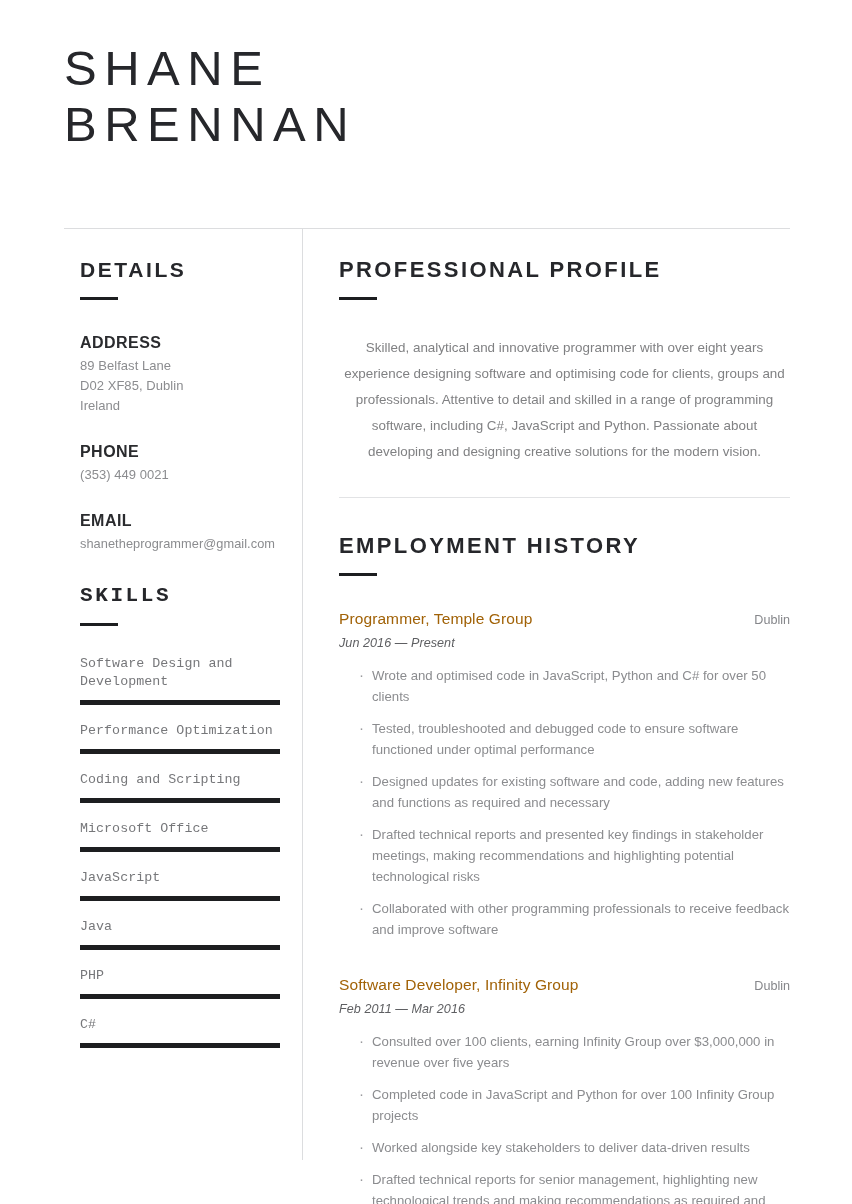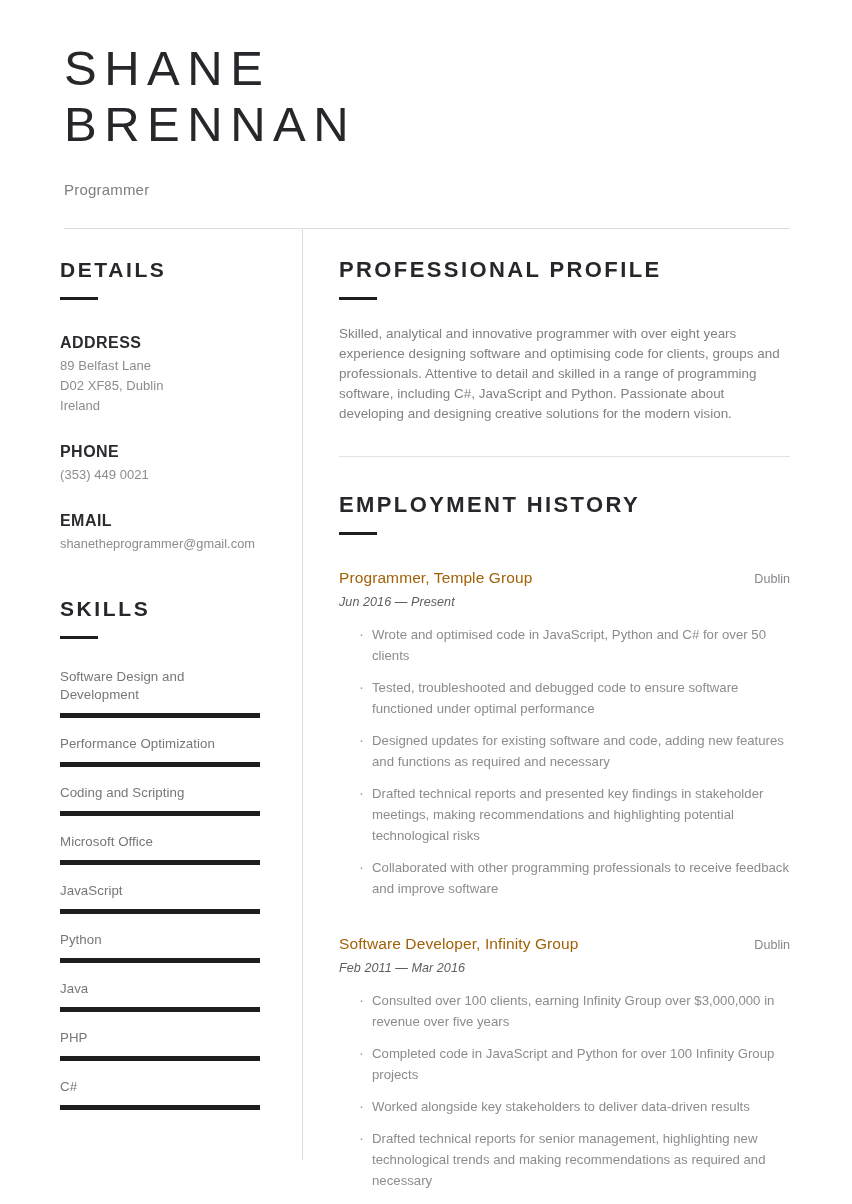--- a/index.html
+++ b/index.html
@@ -53,21 +53,21 @@
     left: 64px;
     top: 228px;
     width: 726px;
     height: 1px;
     background: #dcdddf;
   }
 
   
   .col-left {
     position: absolute;
-    left: 60px;
+    left: 80px;
     top: 258px;
     width: 205px;
   }
 
   .col-right {
     position: absolute;
     left: 339px;
     top: 258px;
     width: 451px;
   }
@@ -121,46 +121,47 @@
     color: #8b8c8f;
     letter-spacing: 0.05px;
   }
 
   .detail-value.email {
     white-space: nowrap;
     font-size: 12.8px;
   }
 
   
-  .skills-wrap { margin-top: 43px; }
+  .skills-wrap { margin-top: 30px; font-family: Liberation Mono, monospace; }
   .skills-list { margin-top: 29px; }
 
   .skill-item { margin-bottom: 17px; }
 
   .skill-name {
     font-size: 13.3px;
     line-height: 18px;
     color: #76777a;
     letter-spacing: 0.05px;
   }
 
   .skill-bar {
     margin-top: 9px;
     width: 200px;
     height: 5px;
     background: #1d1e20;
   }
 
   
   .profile-text {
-    margin-top: 24px;
+    margin-top: 35px;
     font-size: 13.4px;
-    line-height: 20px;
+    line-height: 26px;
     color: #808183;
     letter-spacing: 0.02px;
+    text-align: center;
   }
 
   .mid-rule {
     margin-top: 32px;
     width: 451px;
     height: 1px;
     background: #e2e3e5;
   }
 
   
@@ -224,21 +225,20 @@
   }
 </style>
 </head>
 <body>
 
 <div class="page">
 
   <div class="header">
     <div class="name-line">SHANE</div>
     <div class="name-line">BRENNAN</div>
-    <div class="job-title">Programmer</div>
   </div>
 
   <div class="top-rule"></div>
   <div class="v-divider"></div>
 
   <div class="col-left">
 
     <div>
       <div class="section-title">DETAILS</div>
       <div class="title-bar"></div>
@@ -273,24 +273,20 @@
           <div class="skill-item">
             <div class="skill-name">Coding and Scripting</div>
             <div class="skill-bar"></div>
           </div>
           <div class="skill-item">
             <div class="skill-name">Microsoft Office</div>
             <div class="skill-bar"></div>
           </div>
           <div class="skill-item">
             <div class="skill-name">JavaScript</div>
-            <div class="skill-bar"></div>
-          </div>
-          <div class="skill-item">
-            <div class="skill-name">Python</div>
             <div class="skill-bar"></div>
           </div>
           <div class="skill-item">
             <div class="skill-name">Java</div>
             <div class="skill-bar"></div>
           </div>
           <div class="skill-item">
             <div class="skill-name">PHP</div>
             <div class="skill-bar"></div>
           </div>

